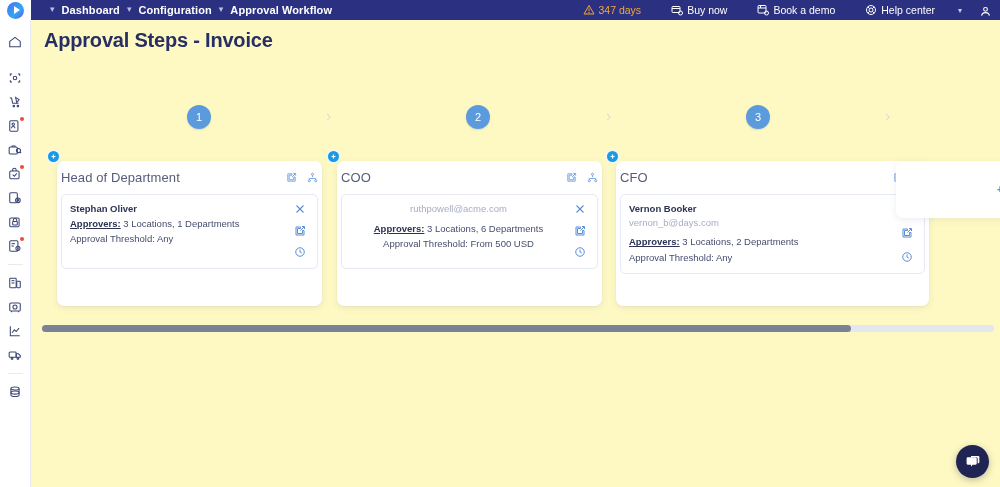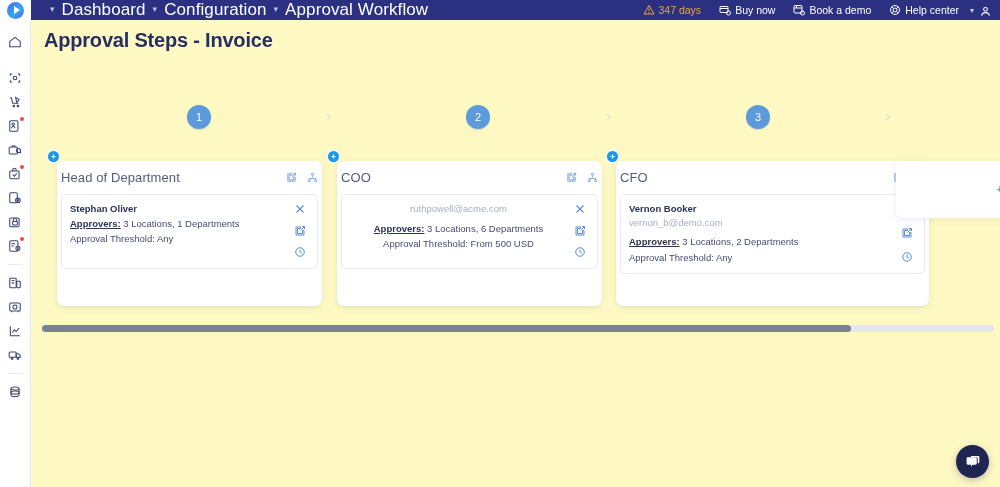--- a/index.html
+++ b/index.html
@@ -35,26 +35,27 @@
     border-top: 4px solid transparent;
     border-bottom: 4px solid transparent;
     margin-left: 2px;
   }
   .crumbs { display: flex; align-items: center; gap: 0; padding-left: 12px; }
   .crumb-chev {
     color: #b9bde4; font-size: 9px; padding: 0 7px; line-height: 1;
     transform: translateY(-1px);
   }
   .crumb {
-    color: #ffffff; font-size: 17px; letter-spacing: .1px;
+    color: #ffffff; font-size: 11px; letter-spacing: .1px;
     white-space: nowrap;
+    font-weight: bold;
   }
   .top-right {
     margin-left: auto; display: flex; align-items: center;
-    gap: 0; padding-right: 8px;
+    gap: 12px; padding-right: 8px;
   }
   .top-item {
     display: flex; align-items: center; gap: 4px;
     color: #ffffff; font-size: 10.5px; padding: 0 9px;
     white-space: nowrap;
   }
   .trial { color: #f0a63c; }
   .trial .warn-ico { color: #f0a63c; font-size: 11px; }
   .top-ico { display: inline-flex; width: 12px; height: 12px; }
   .top-ico svg { width: 12px; height: 12px; }
@@ -609,21 +610,21 @@
                   <circle cx="5" cy="19" r="2.3"></circle>
                   <circle cx="19" cy="19" r="2.3"></circle>
                   <path d="M12 7.3v4M5 16.7v-2.4h14v2.4"></path>
                 </svg>
             </span>
           </div>
         </div>
         <div class="inner">
           <div class="inner-body">
             <div class="p-name">Vernon Booker</div>
-            <div class="p-mail">vernon_b@demo.com</div>
+            <div class="p-mail">vernon_b@days.com</div>
             <div class="p-line">
               <b>Approvers:</b>
               <span>3 Locations, 2 Departments</span>
             </div>
             <div class="p-line">Approval Threshold: Any</div>
           </div>
           <div class="inner-actions">
             <span class="act">
               <svg viewBox="0 0 24 24" fill="none" stroke="currentColor" stroke-width="2.2">
                   <line x1="5" y1="5" x2="19" y2="19"></line>

